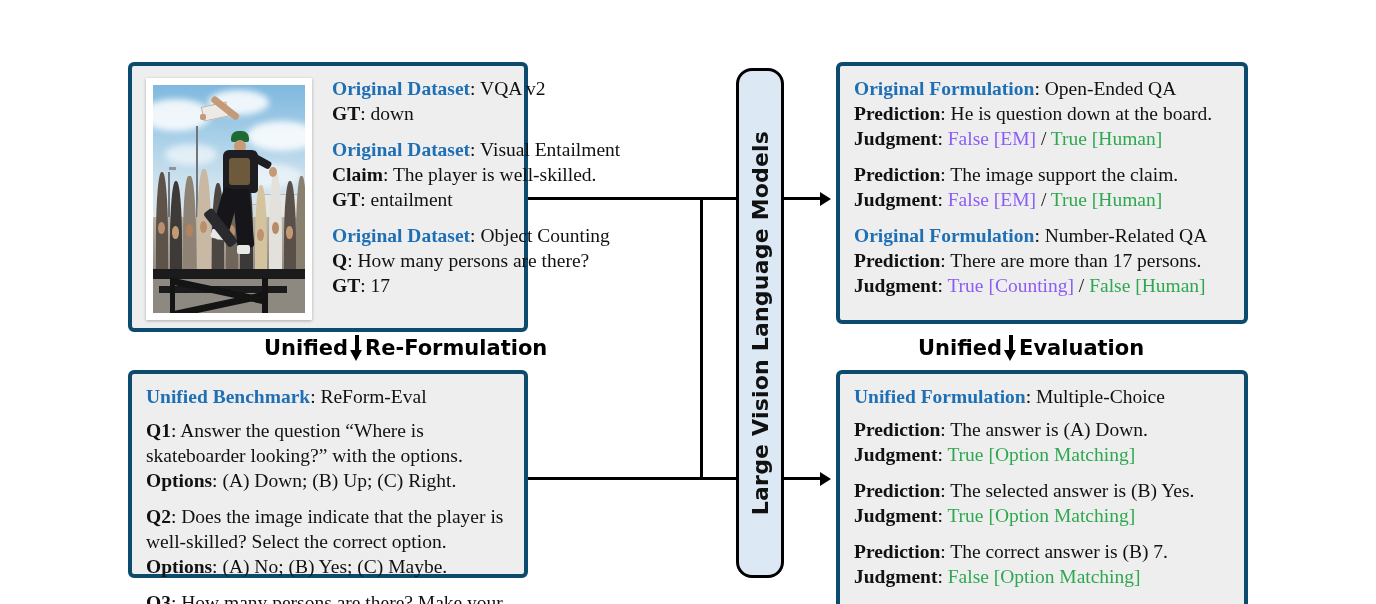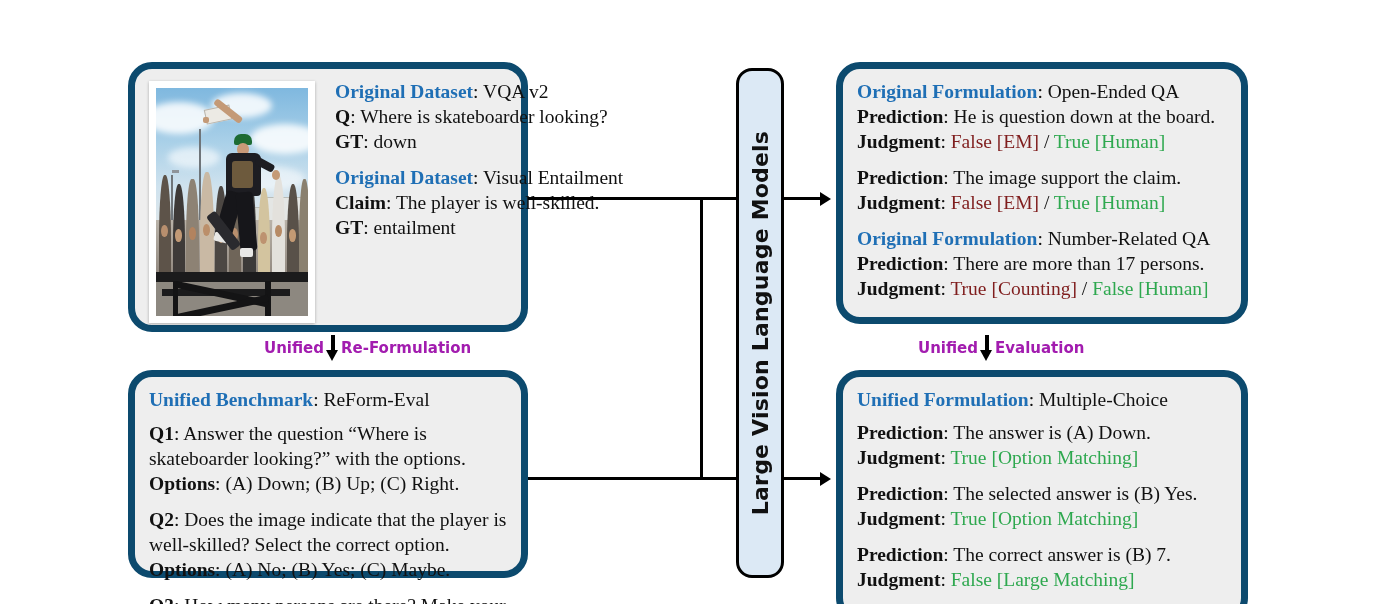--- a/index.html
+++ b/index.html
@@ -7,22 +7,22 @@
     width:1376px;height:604px;background:#ffffff;
     font-family:"Liberation Serif", serif;
     overflow:hidden;position:relative;
   }
   .stage{position:absolute;left:0;top:0;width:1376px;height:604px;}
 
   
   .panel{
     position:absolute;
     background:#eeeeee;
-    border:7px solid #0c4a6e;
-    border-radius:24px;
+    border:4px solid #0c4a6e;
+    border-radius:6px;
     box-sizing:border-box;
   }
   .panel-inner{
     position:absolute;inset:0;
     padding:10px 14px;
     box-sizing:border-box;
   }
 
   
   .block{margin-bottom:11px;}
@@ -30,21 +30,21 @@
   .line{
     font-family:"Liberation Serif", serif;
     font-size:19.5px;
     line-height:25px;
     color:#111111;
     white-space:nowrap;
   }
   .line.wrap{white-space:normal;margin-top:9px;}
   .k-blue{color:#1f6fb5;font-weight:bold;}
   .k-bold{color:#111111;font-weight:bold;}
-  .red{color:#7f1d1d;text-align:center;}
+  .red{color:#8b5cf6;text-align:center;}
   .green{color:#2ea84f;}
 
   
   .photo-frame{
     position:absolute;
     background:#ffffff;
     padding:7px;
     box-sizing:border-box;
     box-shadow:0 1px 3px rgba(0,0,0,.28);
   }
@@ -107,21 +107,21 @@
     border-top:7px solid transparent;
     border-bottom:7px solid transparent;
     border-left:11px solid #000000;
   }
 
   
   .flowlabel{
     position:absolute;
     display:flex;align-items:center;gap:2px;
     font-family:"DejaVu Sans", sans-serif;
-    font-weight:bold;font-size:15px;color:#a21caf;
+    font-weight:bold;font-size:21px;color:#000000;
     white-space:nowrap;
   }
   .dnarrow{
     position:relative;width:13px;height:26px;display:inline-block;
   }
   .dnarrow::before{
     content:"";position:absolute;left:5px;top:0;width:4px;height:17px;background:#000;
   }
   .dnarrow::after{
     content:"";position:absolute;left:0;top:15px;width:0;height:0;
@@ -208,39 +208,47 @@
         </div>
       </div>
 
       <div style="position:absolute;left:200px;top:10px;right:10px;">
 
         <div class="block">
           <div class="line">
             <span class="k-blue">Original Dataset</span><span>: </span><span>VQA v2</span>
           </div>
           <div class="line">
-            <span class="k-bold">Q</span><span>: </span><span>Where is skateboarder looking?</span>
-          </div>
-          <div class="line">
             <span class="k-bold">GT</span><span>: </span><span>down</span>
           </div>
         </div>
 
         <div class="block">
           <div class="line">
             <span class="k-blue">Original Dataset</span><span>: </span><span>Visual Entailment</span>
           </div>
           <div class="line">
             <span class="k-bold">Claim</span><span>: </span><span> The player is well-skilled.</span>
           </div>
           <div class="line">
             <span class="k-bold">GT</span><span>: </span><span>entailment</span>
           </div>
         </div>
 
+        <div class="block">
+          <div class="line">
+            <span class="k-blue">Original Dataset</span><span>: </span><span>Object Counting</span>
+          </div>
+          <div class="line">
+            <span class="k-bold">Q</span><span>: </span><span>How many persons are there?</span>
+          </div>
+          <div class="line">
+            <span class="k-bold">GT</span><span>: </span><span>17</span>
+          </div>
+        </div>
 
       </div>
     </div>
   </div>
 
   <div class="flowlabel" style="left:264px;top:335px;">
     <span>Unified</span>
     <span class="dnarrow"></span>
     <span>Re-Formulation</span>
   </div>
@@ -356,20 +364,20 @@
         <div class="line">
           <span class="k-bold">Judgment</span><span>: </span><span class="green">True  [Option Matching]</span>
         </div>
       </div>
 
       <div class="block">
         <div class="line">
           <span class="k-bold">Prediction</span><span>:</span><span> The correct answer is (B) 7.</span>
         </div>
         <div class="line">
-          <span class="k-bold">Judgment</span><span>: </span><span class="green">False [Large Matching]</span>
+          <span class="k-bold">Judgment</span><span>: </span><span class="green">False [Option Matching]</span>
         </div>
       </div>
 
     </div>
   </div>
 
 </div>
 
 </body></html>

